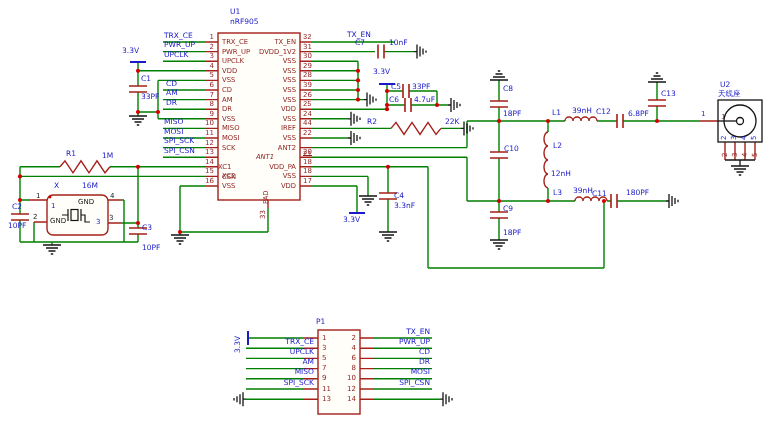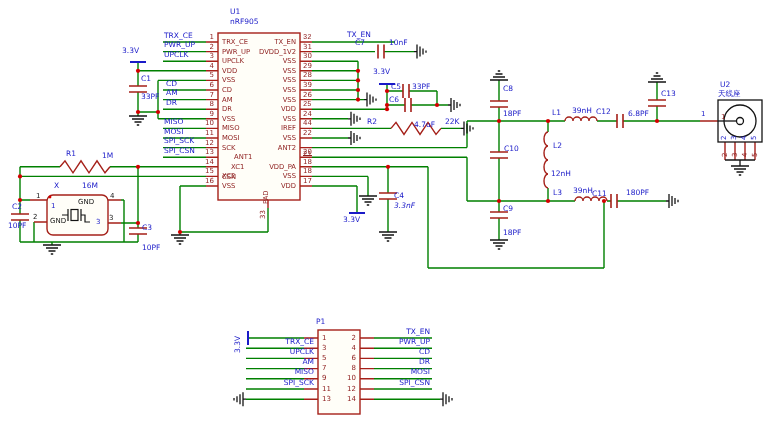--- a/index.html
+++ b/index.html
@@ -221,41 +221,41 @@
   <span class="t lb" style="left:8px;top:222px;">10PF</span>
   <span class="t lb" style="left:142px;top:224px;">C3</span>
   <span class="t lb" style="left:142px;top:244px;">10PF</span>
   <span class="t lc rot pn" style="left:262px;top:204px;">PAD</span>
   <span class="t lc rot num" style="left:259px;top:219px;">33</span>
   <span class="t lb" style="left:355px;top:39px;">C7</span>
   <span class="t lb" style="left:389px;top:39px;">10nF</span>
   <span class="t lb" style="left:391px;top:83px;">C5</span>
   <span class="t lb" style="left:412px;top:83px;">33PF</span>
   <span class="t lb" style="left:389px;top:96px;">C6</span>
-  <span class="t lb" style="left:414px;top:96px;margin-top:25px;">4.7uF</span>
+  <span class="t lb" style="left:414px;top:96px;">4.7uF</span>
   <span class="t lb" style="left:367px;top:118px;">R2</span>
   <span class="t lb" style="left:445px;top:118px;">22K</span>
   <span class="t lb" style="left:503px;top:85px;">C8</span>
   <span class="t lb" style="left:503px;top:110px;">18PF</span>
   <span class="t lb" style="left:504px;top:145px;">C10</span>
   <span class="t lb" style="left:503px;top:205px;">C9</span>
   <span class="t lb" style="left:503px;top:229px;">18PF</span>
   <span class="t lb" style="left:552px;top:109px;">L1</span>
   <span class="t lb" style="left:572px;top:107px;">39nH</span>
   <span class="t lb" style="left:553px;top:142px;">L2</span>
   <span class="t lb" style="left:551px;top:170px;">12nH</span>
   <span class="t lb" style="left:553px;top:189px;">L3</span>
   <span class="t lb" style="left:573px;top:187px;">39nH</span>
   <span class="t lb" style="left:596px;top:108px;">C12</span>
   <span class="t lb" style="left:628px;top:110px;">6.8PF</span>
   <span class="t lb" style="left:592px;top:190px;">C11</span>
   <span class="t lb" style="left:626px;top:189px;">180PF</span>
   <span class="t lb" style="left:661px;top:90px;">C13</span>
   <span class="t lb" style="left:394px;top:192px;">C4</span>
-  <span class="t lb" style="left:394px;top:202px;font-style:italic;">3.3nF</span>
+  <span class="t lb" style="left:394px;top:202px;">3.3nF</span>
 
   <span class="t lb" style="left:720px;top:81px;">U2</span>
   <span class="t lb" style="left:718px;top:90px;">天线座</span>
   <span class="t lb num" style="left:701px;top:110px;">1</span>
   <span class="t lc num" style="left:721px;top:113px;">1</span>
 
   <span class="t lb" style="left:316px;top:318px;">P1</span>
 <span class="t lc num" style="left: 190px; top: 33px; width: 24px; text-align: right;">1</span>
       <span class="t lc pn" style="left: 222px; top: 38px;">TRX_CE</span>
       <span class="t lc num" style="left: 190px; top: 42.6px; width: 24px; text-align: right;">2</span>
@@ -276,21 +276,21 @@
       <span class="t lc pn" style="left: 222px; top: 114.8px;">VSS</span>
       <span class="t lc num" style="left: 190px; top: 119.4px; width: 24px; text-align: right;">10</span>
       <span class="t lc pn" style="left: 222px; top: 124.4px;">MISO</span>
       <span class="t lc num" style="left: 190px; top: 129px; width: 24px; text-align: right;">11</span>
       <span class="t lc pn" style="left: 222px; top: 134px;">MOSI</span>
       <span class="t lc num" style="left: 190px; top: 138.6px; width: 24px; text-align: right;">12</span>
       <span class="t lc pn" style="left: 222px; top: 143.6px;">SCK</span>
       <span class="t lc num" style="left: 190px; top: 148.2px; width: 24px; text-align: right;">13</span>
       <span class="t lc pn" style="left: 222px; top: 153px; margin-top: 20px;">CSN</span>
       <span class="t lc num" style="left: 190px; top: 157.8px; width: 24px; text-align: right;">14</span>
-      <span class="t lc pn" style="left: 231px; top: 162.8px;">XC1</span>
+      <span class="t lc pn" style="left: 218px; top: 162.8px;">XC1</span>
       <span class="t lc num" style="left: 190px; top: 167.4px; width: 24px; text-align: right;">15</span>
       <span class="t lc pn" style="left: 222px; top: 172.4px;">XC2</span>
       <span class="t lc num" style="left: 190px; top: 177px; width: 24px; text-align: right;">16</span>
       <span class="t lc pn" style="left: 222px; top: 182px;">VSS</span>
       <span class="t lc num" style="left: 303px; top: 33px; font-family: Liberation Mono, monospace;">32</span>
       <span class="t lc pn" style="left: 234px; top: 38px; width: 62px; text-align: right;">TX_EN</span>
       <span class="t lc num" style="left: 303px; top: 42.6px;">31</span>
       <span class="t lc pn" style="left: 234px; top: 47.6px; width: 62px; text-align: right;">DVDD_1V2</span>
       <span class="t lc num" style="left: 303px; top: 52.2px;">30</span>
       <span class="t lc pn" style="left: 234px; top: 57.2px; width: 62px; text-align: right;">VSS</span>
@@ -306,21 +306,21 @@
       <span class="t lc pn" style="left: 234px; top: 105.2px; width: 62px; text-align: right;">VDD</span>
       <span class="t lc num" style="left: 303px; top: 109.8px;">24</span>
       <span class="t lc pn" style="left: 234px; top: 114.8px; width: 62px; text-align: right;">VSS</span>
       <span class="t lc num" style="left: 303px; top: 119.4px;">44</span>
       <span class="t lc pn" style="left: 234px; top: 124.4px; width: 62px; text-align: right;">IREF</span>
       <span class="t lc num" style="left: 303px; top: 129px;">22</span>
       <span class="t lc pn" style="left: 234px; top: 134px; width: 62px; text-align: right;">VSS</span>
       <span class="t lc num" style="left: 303px; top: 150px;">21</span>
       <span class="t lc pn" style="left: 234px; top: 143.6px; width: 62px; text-align: right;">ANT2</span>
       <span class="t lc num" style="left: 303px; top: 148.2px; text-decoration: underline;">20</span>
-      <span class="t lc pn" style="left: 234px; top: 153.2px; width: 62px; text-align: left;">ANT1</span>
+      <span class="t lc pn" style="left: 234px; top: 153.2px; width: 62px; text-align: center; font-style: italic;">ANT1</span>
       <span class="t lc num" style="left: 303px; top: 157.8px;">18</span>
       <span class="t lc pn" style="left: 234px; top: 162.8px; width: 62px; text-align: right;">VDD_PA</span>
       <span class="t lc num" style="left: 303px; top: 167.4px;">18</span>
       <span class="t lc pn" style="left: 234px; top: 172.4px; width: 62px; text-align: right;">VSS</span>
       <span class="t lc num" style="left: 303px; top: 177px;">17</span>
       <span class="t lc pn" style="left: 234px; top: 182px; width: 62px; text-align: right;">VDD</span>
       <span class="t lc num" style="left: 322px; top: 333.5px;">1</span>
       <span class="t lc num" style="left: 338px; top: 333.5px; width: 18px; text-align: right;">2</span>
       <span class="t lb" style="left: 358px; top: 327.5px; width: 72px; text-align: right;">TX_EN</span>
       <span class="t lc num" style="left: 322px; top: 343.7px;">3</span>

